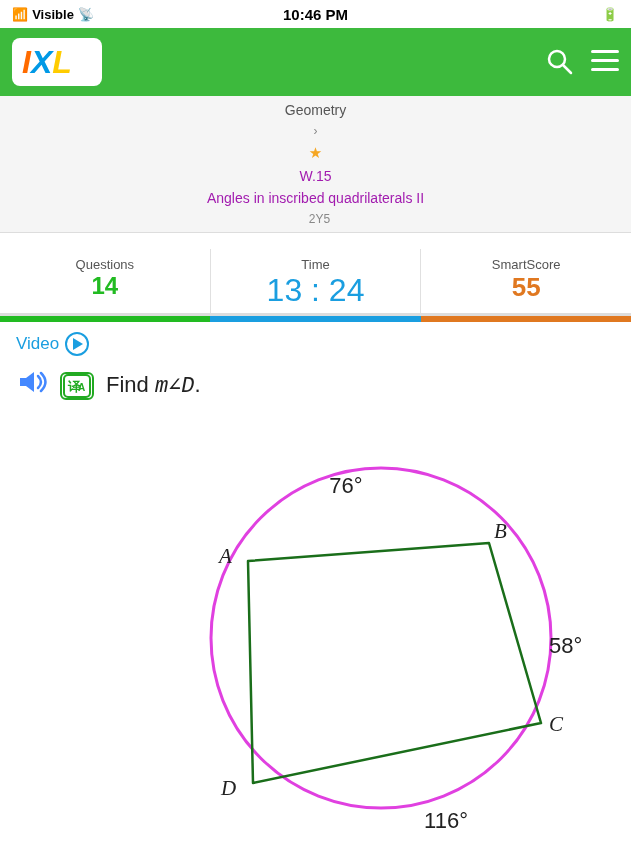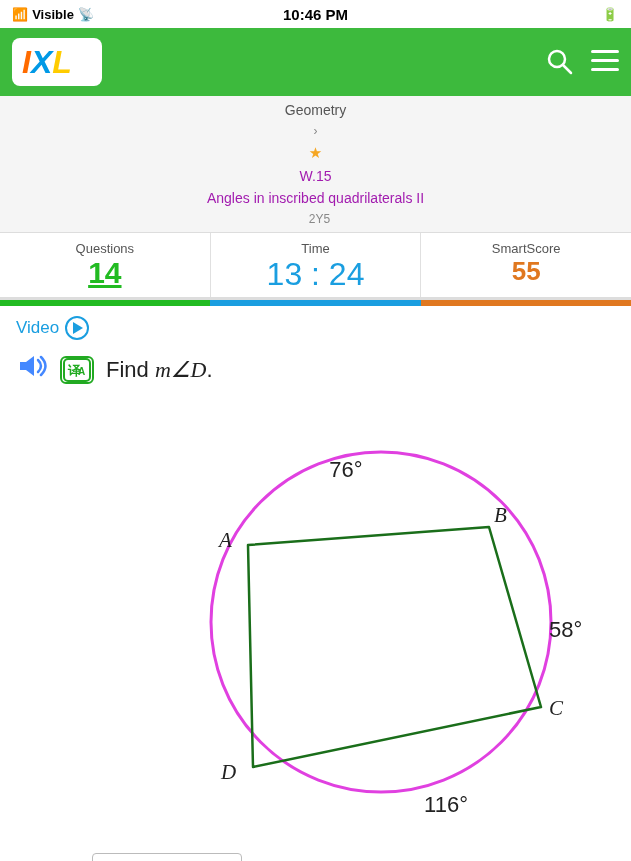--- a/index.html
+++ b/index.html
@@ -65,24 +65,25 @@
     
     .stats-row {
       display: flex;
       border-bottom: 3px solid #ddd;
       text-align: center;
     }
     .stat-item {
       flex: 1;
       padding: 8px 0 4px 0;
       border-right: 1px solid #e0e0e0;
+      margin-top: 16px;
     }
     .stat-item:last-child { border-right: none; }
     .stat-label { font-size: 13px; color: #555; font-weight: 500; }
-    .stat-value-green { font-size: 30px; font-weight: 700; color: #22bb22; text-decoration: underline; }
+    .stat-value-green { font-size: 24px; font-weight: 700; color: #22bb22; }
     .stat-value-blue { font-size: 32px; font-weight: 400; color: #1a9ee0; }
     .stat-value-orange { font-size: 26px; font-weight: 700; color: #e07820; }
 
     
     .progress-bars {
       display: flex;
       height: 6px;
     }
     .bar-green { background: #22bb22; width: 33.33%; height: 6px; }
     .bar-blue { background: #1a9ee0; width: 33.33%; height: 6px; }
@@ -126,21 +127,21 @@
     }
     .sound-icon { color: #4488ff; font-size: 26px; cursor: pointer; }
     .translate-icon {
       width: 34px; height: 28px;
       border: 2px solid #22aa22;
       border-radius: 6px;
       display: flex; align-items: center; justify-content: center;
       color: #22aa22; font-size: 13px; font-weight: 700; cursor: pointer;
     }
     .question-text { font-size: 22px; color: #222; }
-    .question-text em { font-style: italic; font-family: Liberation Serif, serif; }
+    .question-text em { font-style: italic; font-family: Liberation Mono, monospace; }
 
     
     .figure-container {
       display: flex;
       justify-content: flex-end;
       align-items: center;
       padding: 0 10px 10px 10px;
     }
 
     

